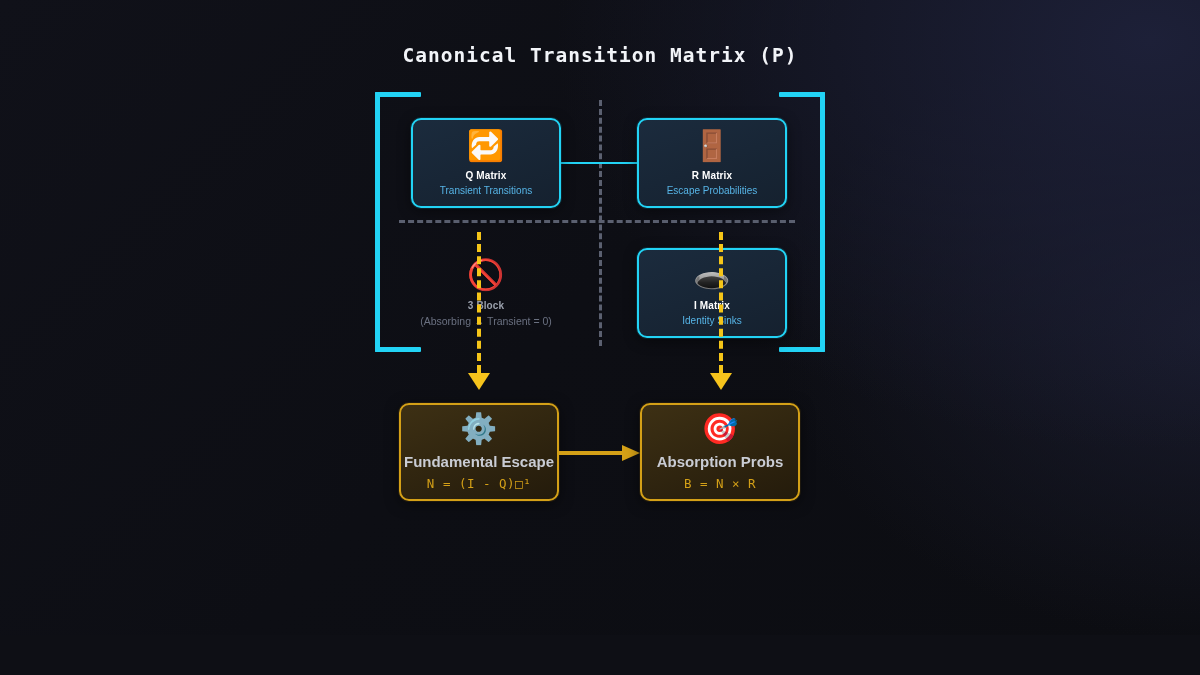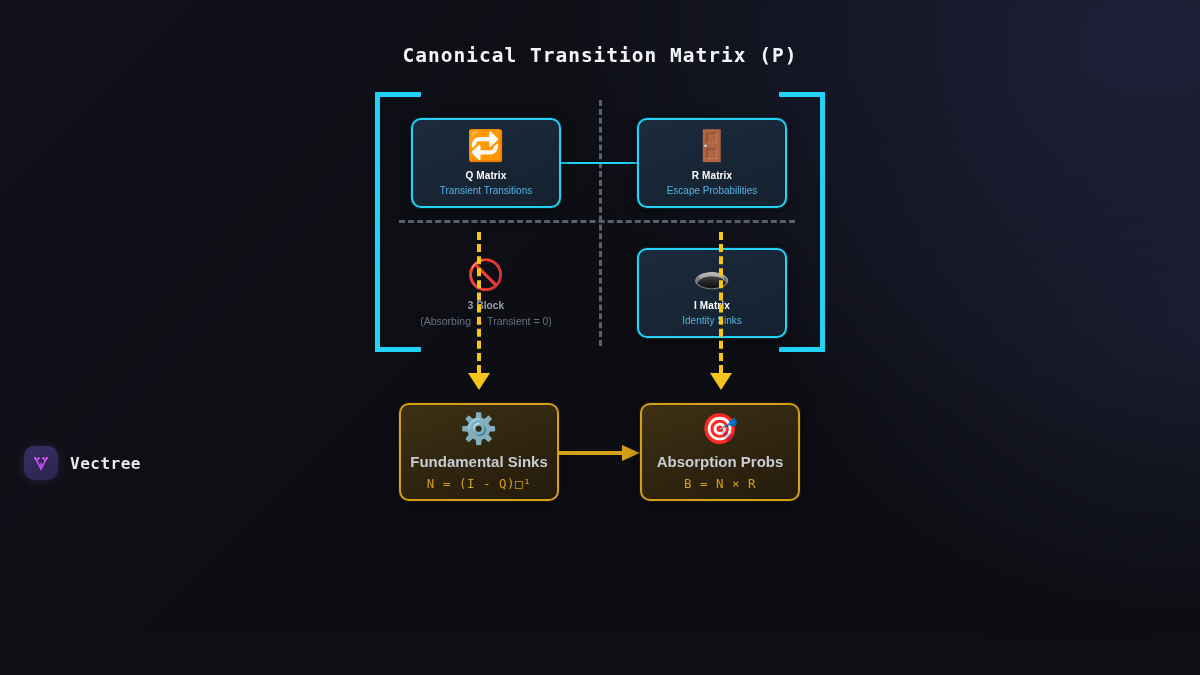--- a/index.html
+++ b/index.html
@@ -219,53 +219,31 @@
     <div class="head"></div>
   </div>
 
   <div class="arrow-v" id="arrow-i">
     <div class="shaft"></div>
     <div class="head"></div>
   </div>
 
   <div class="result" id="res-fundamental">
     <div class="emoji">⚙️</div>
-    <div class="r-title">Fundamental Sinks</div>
+    <div class="r-title">Fundamental Escape</div>
     <div class="r-formula">N = (I - Q)□¹</div>
   </div>
 
   <div class="arrow-h">
     <div class="shaft"></div>
     <div class="head"></div>
   </div>
 
   <div class="result" id="res-absorption">
     <div class="emoji">🎯</div>
     <div class="r-title">Absorption Probs</div>
     <div class="r-formula">B = N × R</div>
   </div>
 
-  <div class="brand">
-    <div class="brand-logo">
-      <svg width="20" height="20" viewBox="0 0 20 20" aria-hidden="true">
-        <g stroke="#c04ae8" stroke-width="1.7" fill="none" stroke-linecap="round">
-          <path d="M10 16 L5.6 7.4"></path>
-          <path d="M10 16 L14.4 7.4"></path>
-          <path d="M10 16 L10 10.5"></path>
-          <path d="M5.6 7.4 L4.2 5.4"></path>
-          <path d="M5.6 7.4 L7.4 5.6"></path>
-          <path d="M14.4 7.4 L15.8 5.4"></path>
-          <path d="M14.4 7.4 L12.6 5.6"></path>
-        </g>
-        <g fill="#e06cff">
-          <circle cx="4.2" cy="5.0" r="1.05"></circle>
-          <circle cx="7.6" cy="5.2" r="1.05"></circle>
-          <circle cx="15.8" cy="5.0" r="1.05"></circle>
-          <circle cx="12.4" cy="5.2" r="1.05"></circle>
-        </g>
-      </svg>
-    </div>
-    <div class="brand-name">Vectree</div>
-  </div>
 
 
 
 </div>
 
 </body></html>

